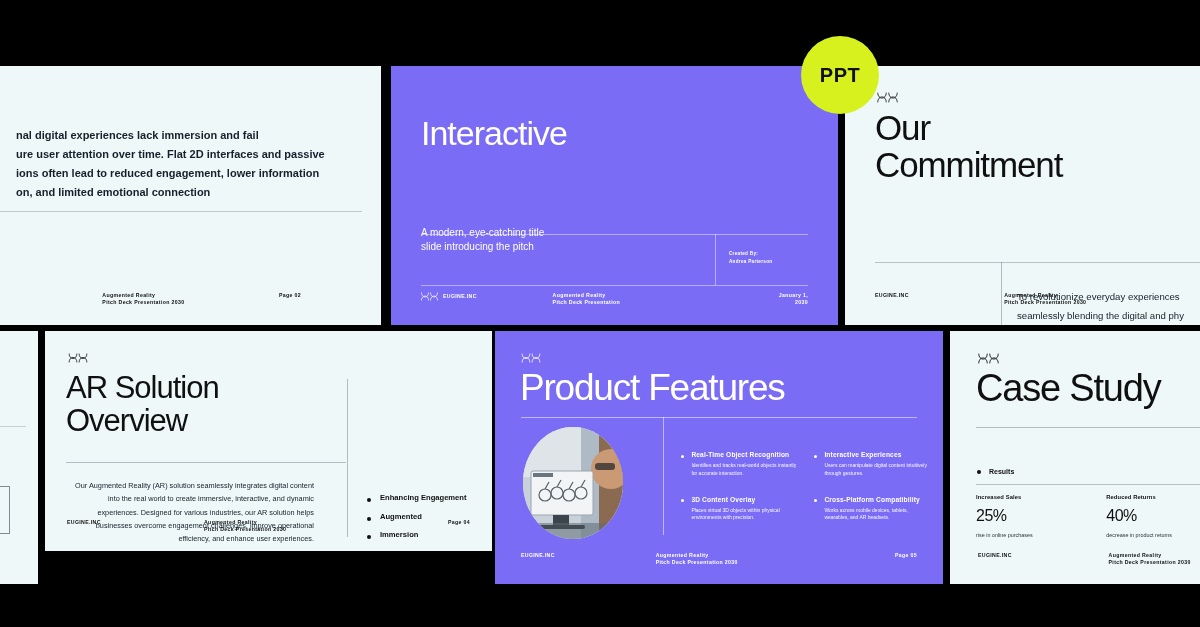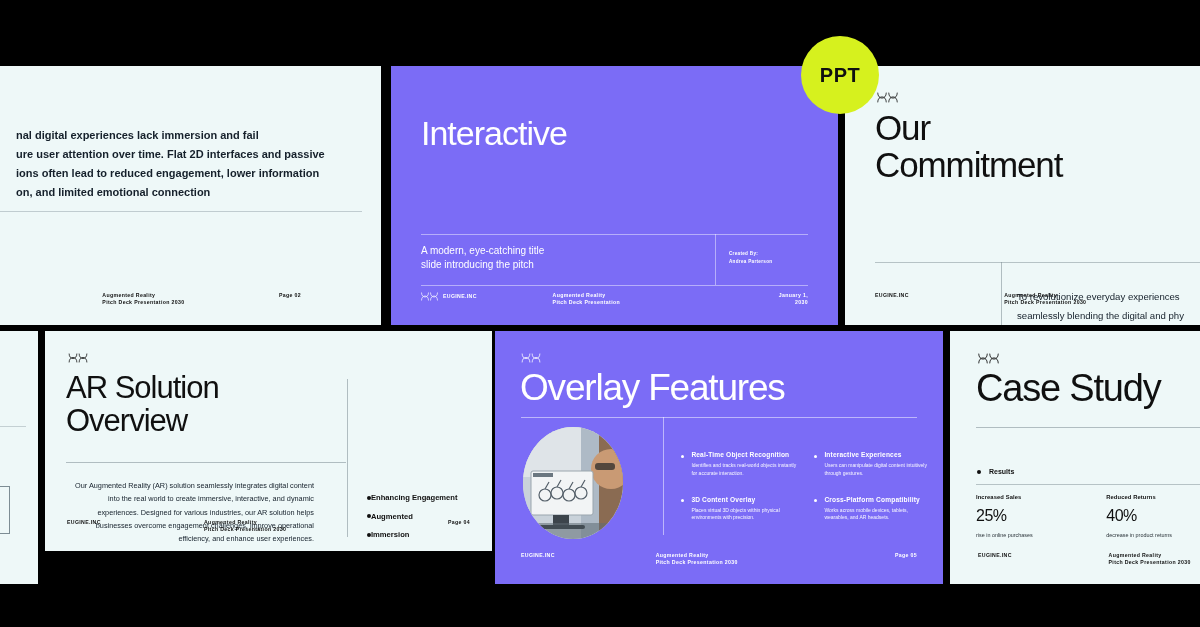--- a/index.html
+++ b/index.html
@@ -47,21 +47,21 @@
     position:absolute; left:30px; top:49px; width:400px;
     font-size:34px; line-height:1.06; font-weight:400;
     letter-spacing:-1.0px;
   }
   #s2-divider-top { position:absolute; left:30px; top:168px; width:387px; height:1px;
                     background:#fff; opacity:.45; }
   #s2-divider-bot { position:absolute; left:30px; top:219px; width:387px; height:1px;
                     background:#fff; opacity:.45; }
   #s2-vrule { position:absolute; left:324px; top:168px; width:1px; height:51px;
               background:#fff; opacity:.45; }
-  #s2-sub { position:absolute; left:30px; top:178px; width:280px;
+  #s2-sub { position:absolute; left:30px; top:160px; width:280px;
             font-size:10px; line-height:1.42; font-weight:400; }
   #s2-credit { position:absolute; left:338px; top:184px; width:80px;
                font-size:4.6px; line-height:1.7; font-weight:600; letter-spacing:.3px; }
   #slide2 .footer { bottom:18px; padding:0 30px; }
 
   
   #slide3 { left:845px; top:66px; width:440px; height:259px; }
   #s3-logo { position:absolute; left:32px; top:26px; }
   #s3-title { position:absolute; left:30px; top:44px; width:400px;
               font-size:35px; line-height:1.05; font-weight:400; letter-spacing:-1.1px; }
@@ -87,21 +87,21 @@
   #s4-logo { position:absolute; left:23px; top:22px; }
   #s4-title { position:absolute; left:21px; top:40px; width:300px;
               font-size:31px; line-height:1.08; font-weight:400; letter-spacing:-1.0px; }
   #s4-hrule { position:absolute; left:21px; top:131px; width:280px; height:1px;
               background:#7d8d94; opacity:.55; }
   #s4-vrule { position:absolute; left:302px; top:48px; width:1px; height:158px;
               background:#7d8d94; opacity:.55; }
   #s4-body  { position:absolute; left:21px; top:148px; width:248px;
               font-size:7.3px; line-height:1.82; color:#15202b;text-align:right; }
   #s4-list  { position:absolute; left:322px; top:162px; width:120px; }
-  #s4-list li { list-style:none; display:flex; align-items:center; 
+  #s4-list li { list-style:none; display:flex; align-items:flex-end; gap:9px;
                 font-size:7.6px; font-weight:600; margin-bottom:9.5px; color:#101010; }
   #s4-list .dot { width:4px; height:4px; border-radius:50%; background:#101010; flex:none; }
   #slide4 .footer { bottom:17px; padding:0 22px; }
 
   
   #slide5 { left:495px; top:331px; width:448px; height:253px; }
   #s5-logo { position:absolute; left:26px; top:22px; }
   #s5-title { position:absolute; left:25px; top:38px; width:400px;
               font-size:37px; line-height:1.0; font-weight:400; letter-spacing:-1.2px; }
   #s5-hrule { position:absolute; left:26px; top:86px; width:396px; height:1px;
@@ -285,21 +285,21 @@
     </div>
   </div>
 
   <div class="slide purple" id="slide5">
     <span class="logo-mark" id="s5-logo">
       <svg width="20" height="10" viewBox="0 0 34 18">
         <path d="M1 1 C1 13, 15 13, 15 1 M1 17 C1 5, 15 5, 15 17" fill="none" stroke="#fff" stroke-width="1.4"></path>
         <path d="M19 1 C19 13, 33 13, 33 1 M19 17 C19 5, 33 5, 33 17" fill="none" stroke="#fff" stroke-width="1.4"></path>
       </svg>
     </span>
-    <div id="s5-title">Overlay Features</div>
+    <div id="s5-title">Product Features</div>
     <div id="s5-hrule"></div>
     <div id="s5-vrule"></div>
     <div id="s5-photo">
       <svg width="100" height="112" viewBox="0 0 100 112">
         <rect x="0" y="0" width="100" height="112" fill="#c9d2da"></rect>
         <rect x="0" y="0" width="58" height="50" fill="#dfe4e8"></rect>
         <rect x="58" y="0" width="18" height="112" fill="#aebac6"></rect>
         <rect x="76" y="0" width="24" height="112" fill="#8a6b52"></rect>
         <circle cx="88" cy="42" r="20" fill="#c99a74"></circle>
         <rect x="72" y="36" width="20" height="7" rx="3" fill="#2b2b2b" opacity=".75"></rect>

